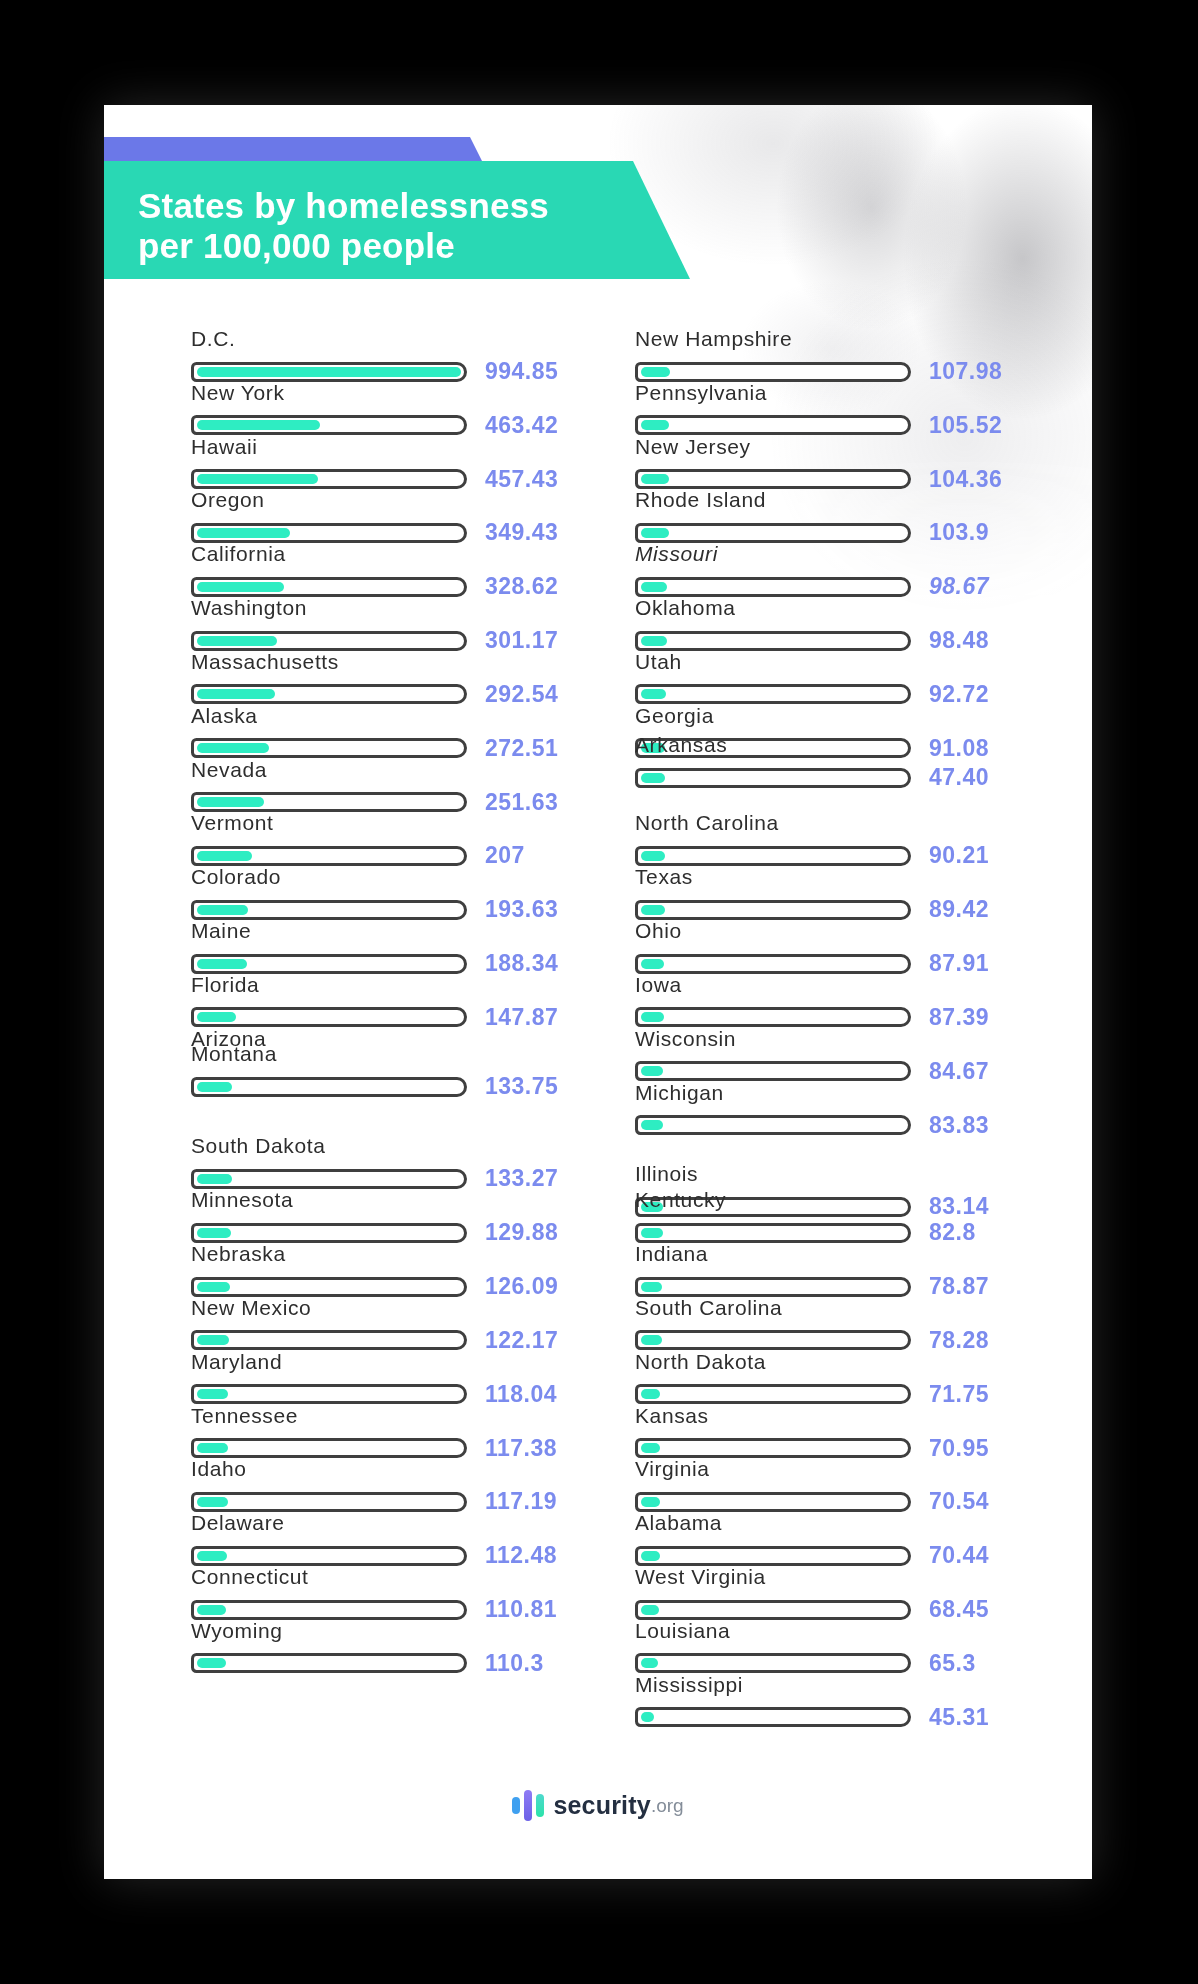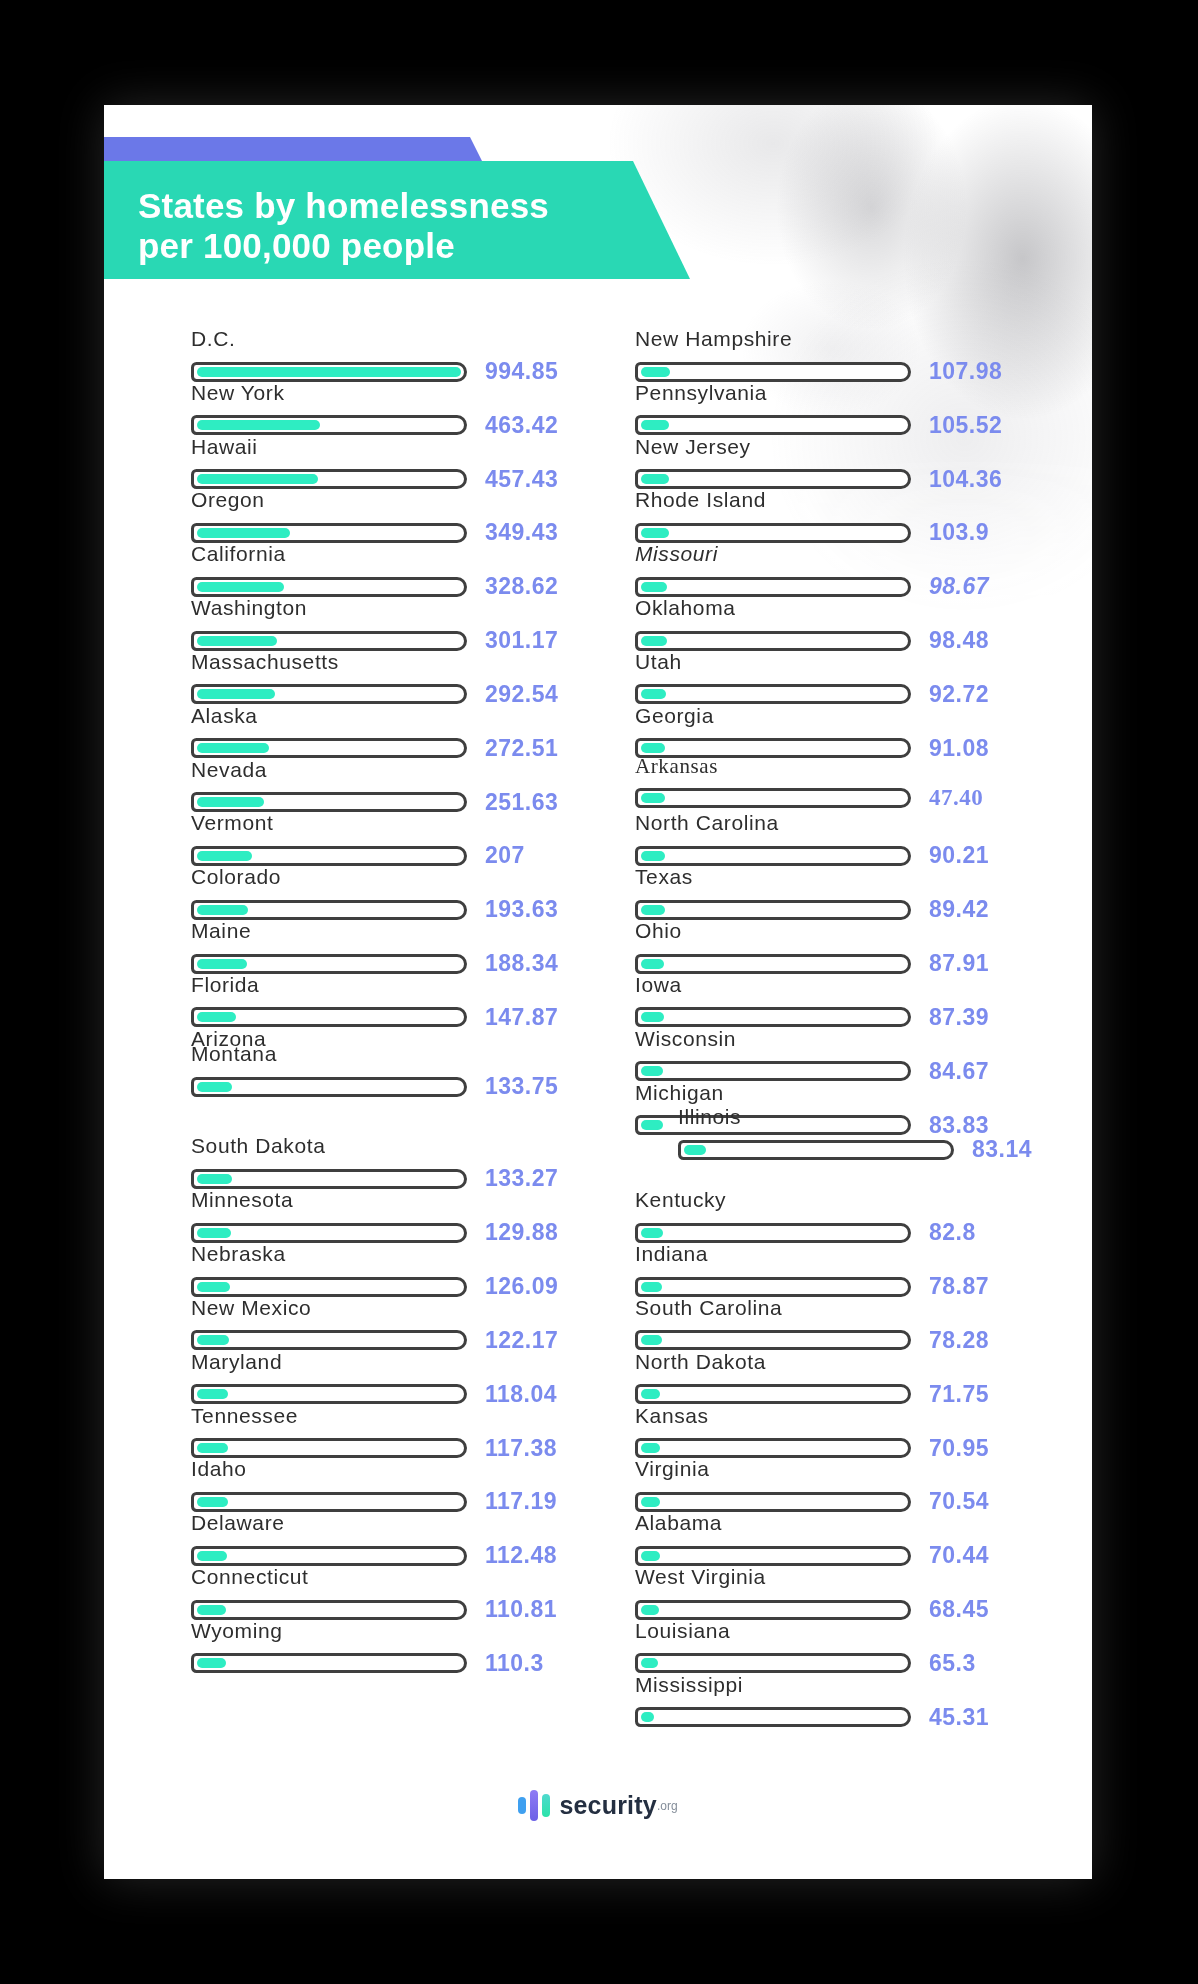--- a/index.html
+++ b/index.html
@@ -82,21 +82,21 @@
     display:flex;align-items:center;gap:4px;margin-right:9px;
   }
   .logo-bar{width:8px;border-radius:5px;}
   .logo-bar.b1{height:17px;background:#3FA0F0;}
   .logo-bar.b2{height:31px;background:linear-gradient(#8F7BF5,#6C61E6);}
   .logo-bar.b3{height:23px;background:linear-gradient(#4FD9CE,#2BE3A9);}
   .logo-text{
     font-size:25px;font-weight:bold;color:#242F41;letter-spacing:0.2px;
   }
   .logo-suffix{
-    font-size:12px;font-weight:normal;color:#848D99;
+    font-size:19px;font-weight:normal;color:#848D99;
   }
 </style>
 </head>
 <body>
 
 <div class="card">
 
   <div class="hero-photo"></div>
 
   <div class="banner-purple"></div>
@@ -393,21 +393,21 @@
       </div>
       <div class="row" style="top: 376.81px;">
         <div class="state-label">Georgia</div>
         <div class="bar-line">
           <div class="track">
             <div class="fill" style="width: 9.16%;"></div>
           </div>
           <div class="value">91.08</div>
         </div>
       </div>
-      <div class="row" style="top: 427px; font-family: Liberation Serif, serif;">
+      <div class="row" style="top: 406px;">
         <div class="state-label">Arkansas</div>
         <div class="bar-line">
           <div class="track">
             <div class="fill" style="width: 9.07%;"></div>
           </div>
           <div class="value">47.40</div>
         </div>
       </div>
       <div class="row" style="top: 484.47px;">
         <div class="state-label">North Carolina</div>
@@ -456,21 +456,21 @@
       </div>
       <div class="row" style="top: 753.62px;">
         <div class="state-label">Michigan</div>
         <div class="bar-line">
           <div class="track">
             <div class="fill" style="width: 8.43%;"></div>
           </div>
           <div class="value">83.83</div>
         </div>
       </div>
-      <div class="row" style="top: 778px; margin-left: 43px;">
+      <div class="row" style="top: 835px;">
         <div class="state-label">Illinois</div>
         <div class="bar-line">
           <div class="track">
             <div class="fill" style="width: 8.36%;"></div>
           </div>
           <div class="value">83.14</div>
         </div>
       </div>
       <div class="row" style="top: 861.28px;">
         <div class="state-label">Kentucky</div>

